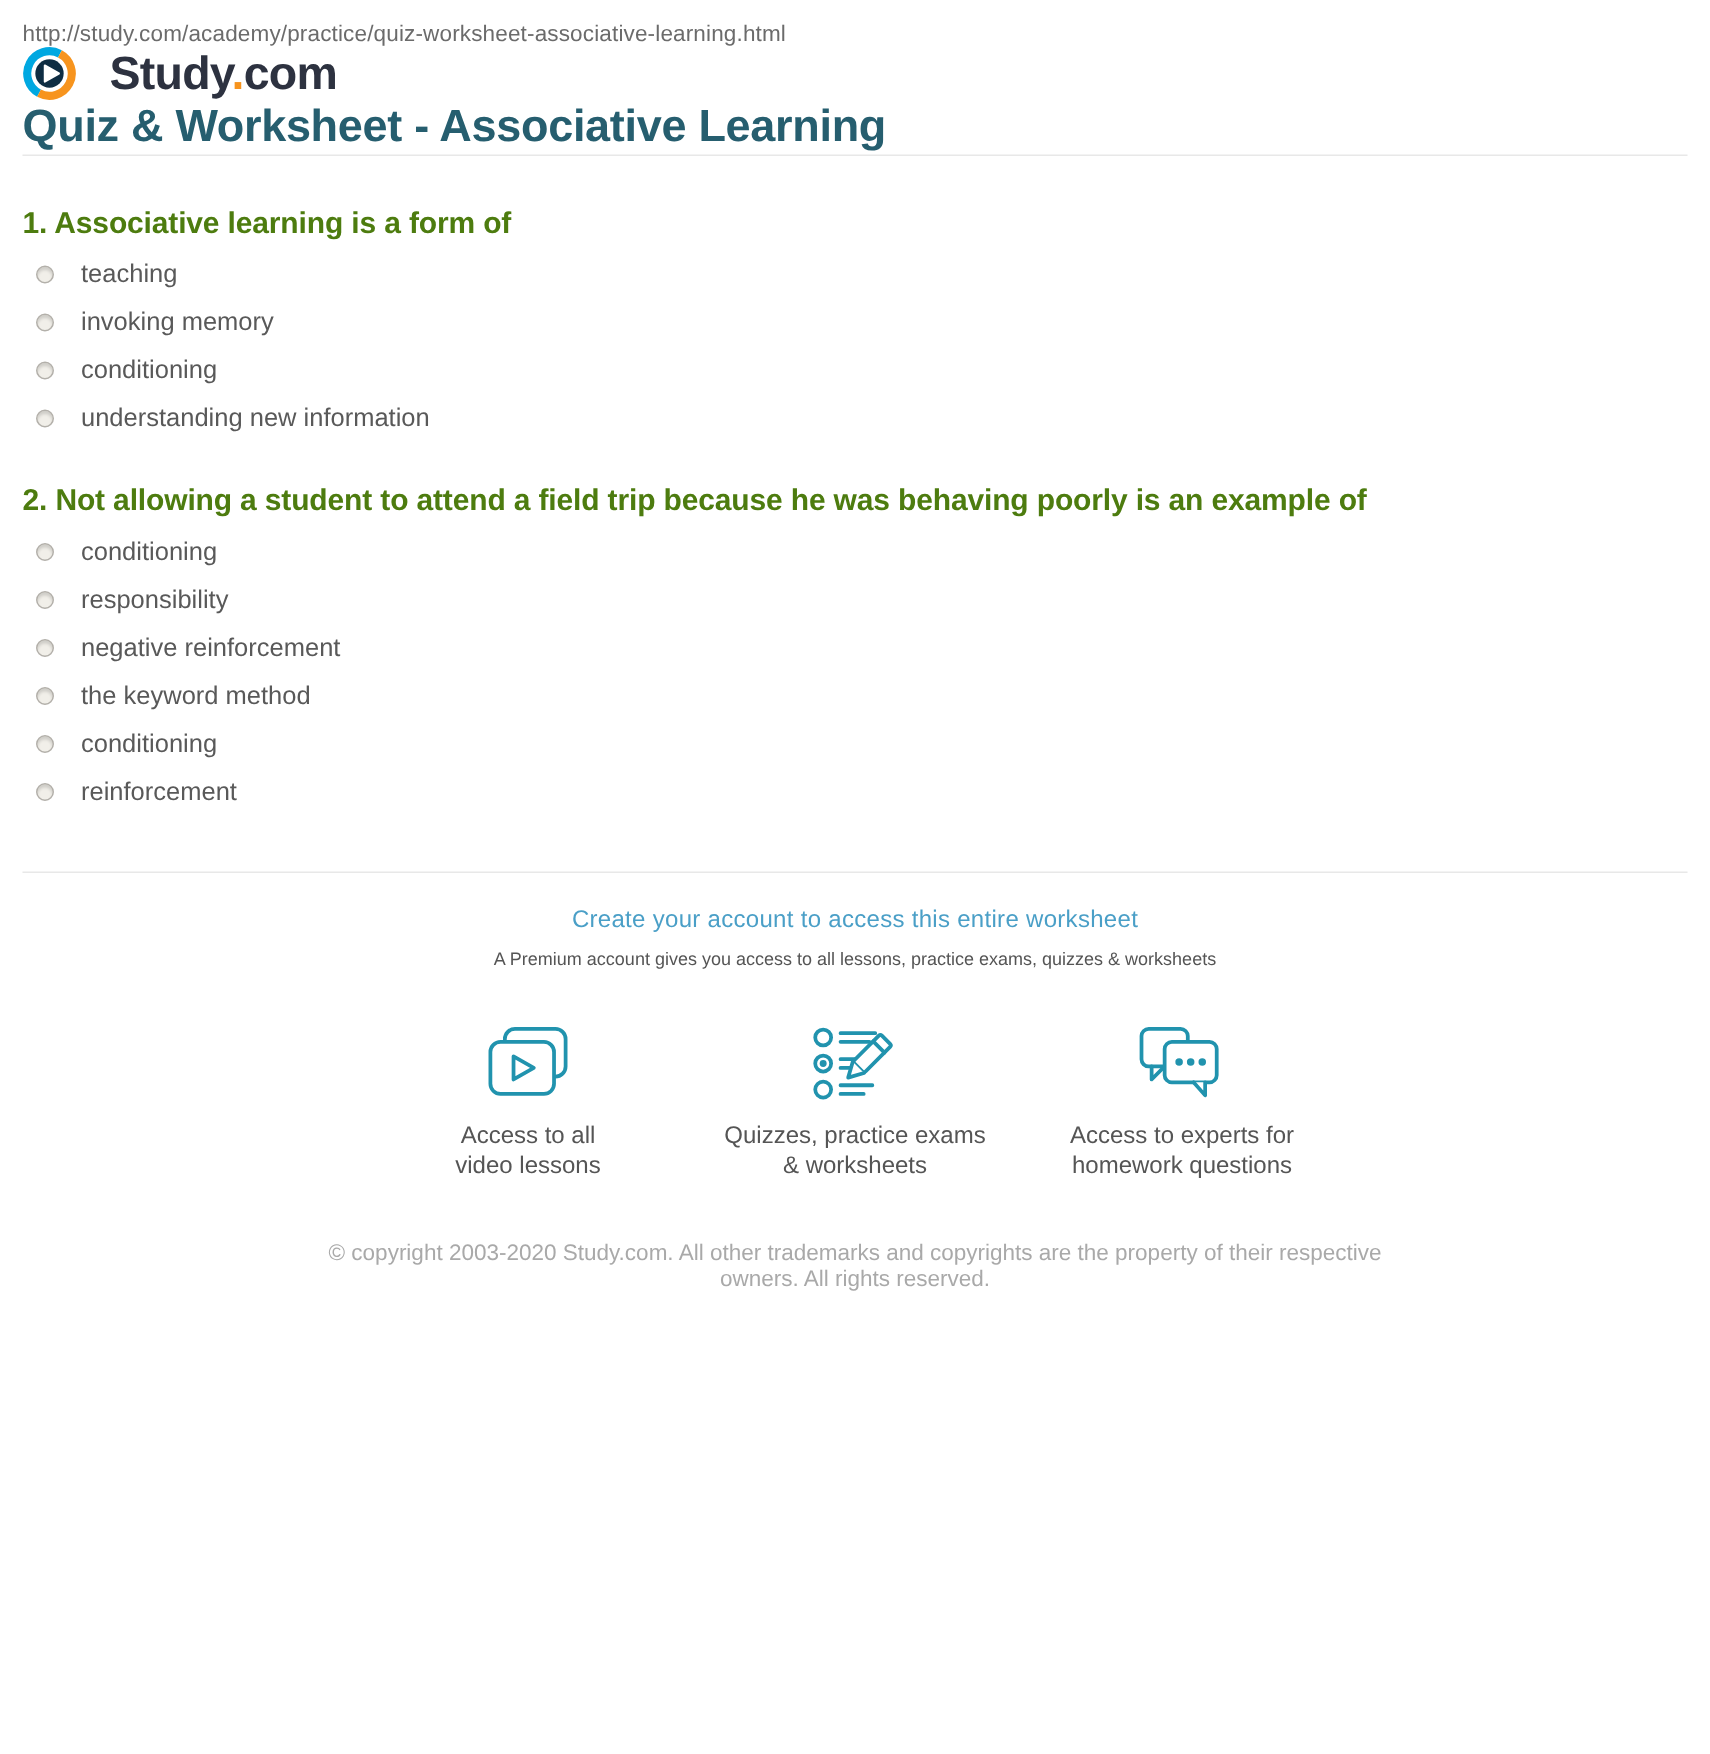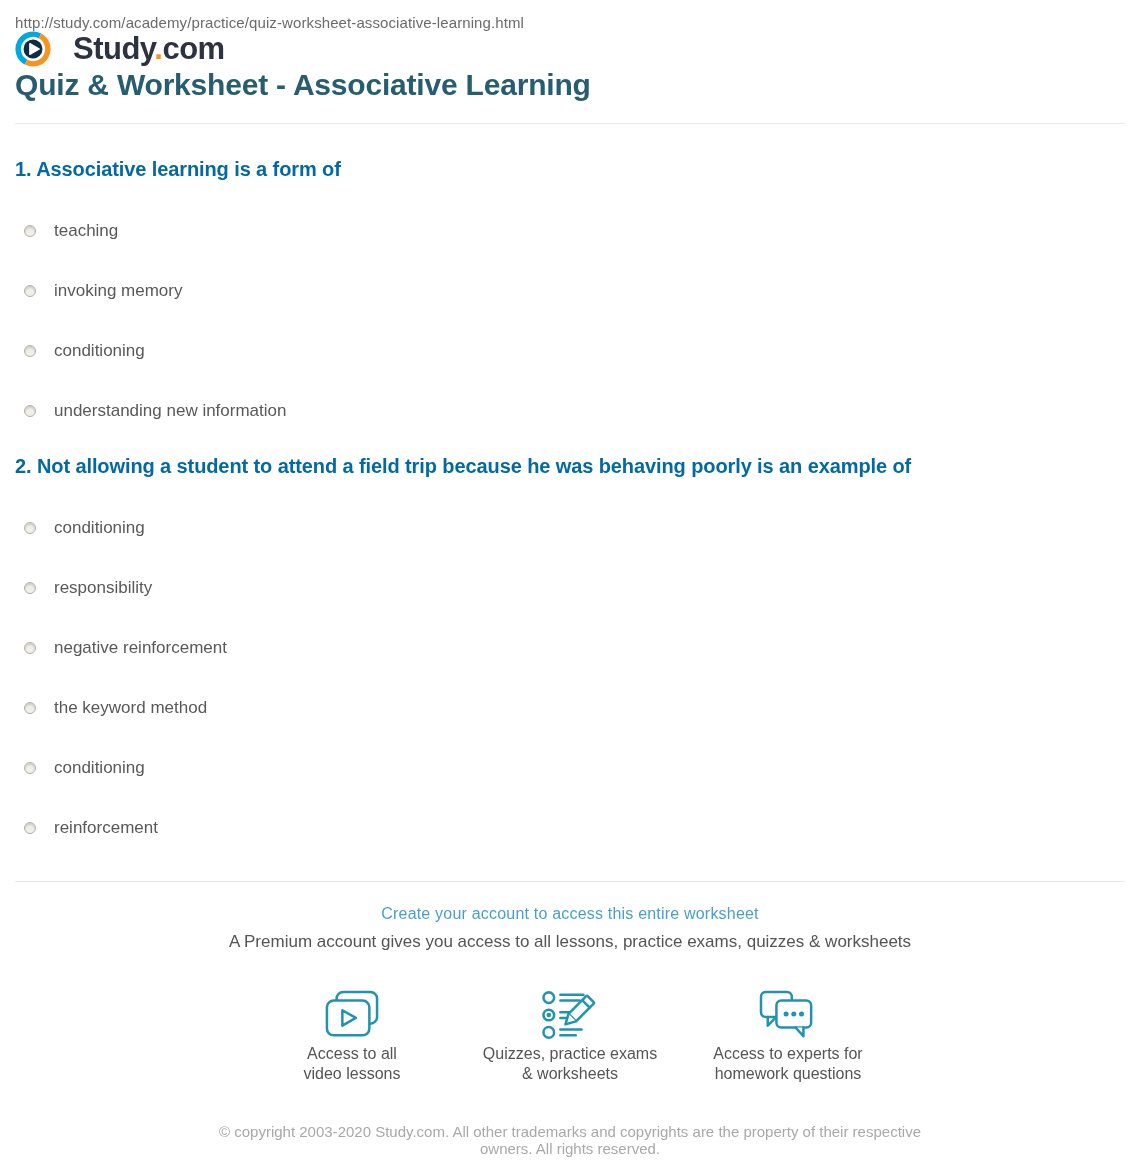--- a/index.html
+++ b/index.html
@@ -16,57 +16,57 @@
     display: flex; justify-content: space-between; align-items: flex-start;
     padding: 10px 24px 0 15px; height: 52px; flex-direction: column;
   }
   .page-url { font-size: 15px; color: #6b6b6b; margin-top: 4px; letter-spacing: .1px; }
   .logo { display: flex; align-items: center; gap: 22px; cursor: pointer; }
   .logo-text { font-size: 31px; font-weight: 700; color: #2d3240; letter-spacing: -0.5px; }
   .logo-text .dot { color: #f7941e; }
 
   
   .page-title {
-    margin: 16px 15px 0; padding-bottom: 21px;
+    margin: 16px 15px 0; padding-bottom: 1px;
     border-bottom: 1px solid #e8e8e8;
     font-size: 30px; font-weight: 700; color: #265e6f;
     letter-spacing: -0.2px;
   }
 
   
   .quiz { padding: 0 15px; }
   .question-heading {
     margin-top: 34px;
-    font-size: 20px; font-weight: 700; color: #0369a1;
+    font-size: 20px; font-weight: 700; color: #4d7c0f;
     letter-spacing: -0.1px;
   }
   .options { margin-top: 9px; }
-  .option-row { display: flex; align-items: center; margin-top: 40px; padding-left: 9px; cursor: pointer; }
+  .option-row { display: flex; align-items: center; margin-top: 12px; padding-left: 9px; cursor: pointer; }
   .radio {
     width: 12px; height: 12px; border-radius: 50%;
     border: 1px solid #b3b0aa;
     background: #f1efe9;
     box-shadow: inset 0 2px 2px rgba(0,0,0,.14);
     flex: 0 0 auto;
   }
   .option-label { margin-left: 18px; font-size: 17px; color: #595959; line-height: 20px; }
 
   
   .signup {
     border-top: 1px solid #e8e8e8;
     margin: 43px 15px 0; padding-top: 23px;
     text-align: center;
   }
   .signup-heading { font-size: 16px; font-weight: 400; color: #4a9fc7; letter-spacing: .2px; }
-  .signup-sub { margin-top: 9px; font-size: 17px; color: #555555; }
+  .signup-sub { margin-top: 9px; font-size: 12px; color: #555555; }
 
   .features { display: flex; justify-content: center; margin-top: 37px; }
   .feature { width: 218px; text-align: center; }
   .feature-icon { height: 54px; display: flex; align-items: center; justify-content: center; }
-  .feature-label { margin-top: 1px; font-size: 16px; color: #555555; line-height: 20px; }
+  .feature-label { margin-top: 11px; font-size: 16px; color: #555555; line-height: 20px; }
 
   
   .footer { margin-top: 39px; text-align: center; }
   .copyright {
     max-width: 745px; margin: 0 auto;
     font-size: 15px; color: #a9a9a9; line-height: 17px;
   }
 
   svg { display: block; }
 </style>

